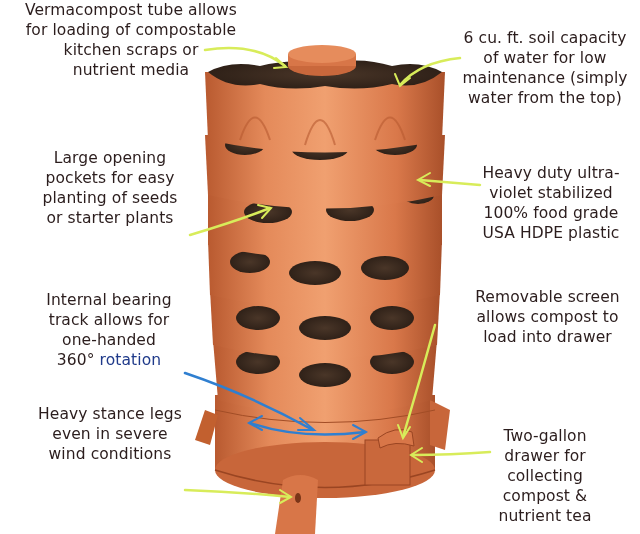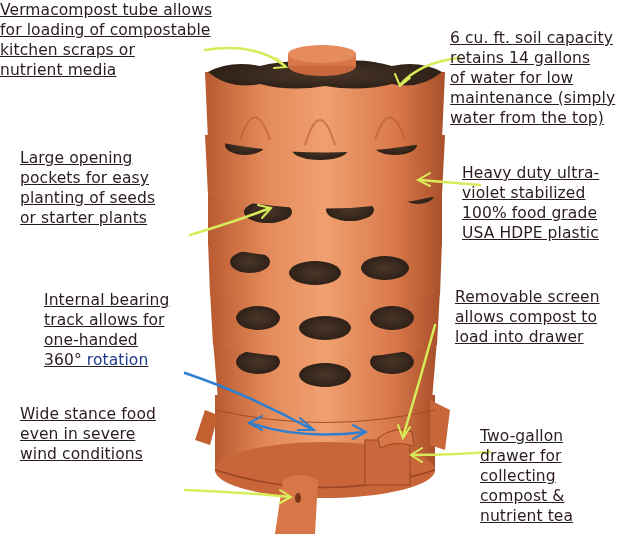--- a/index.html
+++ b/index.html
@@ -1,18 +1,18 @@
 <!DOCTYPE html>
 <html><head>
 <meta charset="utf-8">
 <style>
   html, body { margin:0; padding:0; }
   body { width:640px; height:534px; background:#ffffff; position:relative; overflow:hidden;
          font-family:"DejaVu Sans", sans-serif; color:#2a1c1c; }
-  .label { position:absolute; text-align:left; font-size:15.5px; line-height:20px; color:#2b1d1d; letter-spacing:0.1px;text-decoration:underline; }
+  .label { position:absolute; text-align:center; font-size:15.5px; line-height:20px; color:#2b1d1d; letter-spacing:0.1px; }
   .label span.line { display:block; white-space:nowrap; }
   .blue { color:#1f3a8a;margin-top:29px; }
   svg.art { position:absolute; left:0; top:0; }
 </style>
 </head>
 <body>
 
 <svg class="art" width="640" height="534" viewBox="0 0 640 534">
   <defs>
     <linearGradient id="pl" x1="0" x2="1" y1="0" y2="0">
@@ -109,55 +109,54 @@
 
 <div class="label" style="left:0px; top:0px; width:262px;">
   <span class="line">Vermacompost tube allows</span>
   <span class="line">for loading of compostable</span>
   <span class="line">kitchen scraps or</span>
   <span class="line">nutrient media</span>
 </div>
 
 <div class="label" style="left:450px; top:28px; width:190px;">
   <span class="line">6 cu. ft. soil capacity</span>
-  <span class="line">retains 14 gallons</span>
   <span class="line">of water for low</span>
   <span class="line">maintenance (simply</span>
   <span class="line">water from the top)</span>
 </div>
 
 <div class="label" style="left:20px; top:148px; width:180px;">
   <span class="line">Large opening</span>
   <span class="line">pockets for easy</span>
   <span class="line">planting of seeds</span>
   <span class="line">or starter plants</span>
 </div>
 
 <div class="label" style="left:462px; top:163px; width:178px;">
   <span class="line">Heavy duty ultra-</span>
   <span class="line">violet stabilized</span>
   <span class="line">100% food grade</span>
   <span class="line">USA HDPE plastic</span>
 </div>
 
-<div class="label" style="left:44px; top:290px; width:170px;">
+<div class="label" style="left:24px; top:290px; width:170px;">
   <span class="line">Internal bearing</span>
   <span class="line">track allows for</span>
   <span class="line">one-handed</span>
   <span class="line"><span>360°</span> <span class="blue">rotation</span></span>
 </div>
 
 <div class="label" style="left:455px; top:287px; width:185px;">
   <span class="line">Removable screen</span>
   <span class="line">allows compost to</span>
   <span class="line">load into drawer</span>
 </div>
 
 <div class="label" style="left:20px; top:404px; width:180px;">
-  <span class="line">Wide stance food</span>
+  <span class="line">Heavy stance legs</span>
   <span class="line">even in severe</span>
   <span class="line">wind conditions</span>
 </div>
 
 <div class="label" style="left:480px; top:386px; width:130px;margin-top:40px;">
   <span class="line">Two-gallon</span>
   <span class="line">drawer for</span>
   <span class="line">collecting</span>
   <span class="line">compost &amp;</span>
   <span class="line">nutrient tea</span>

